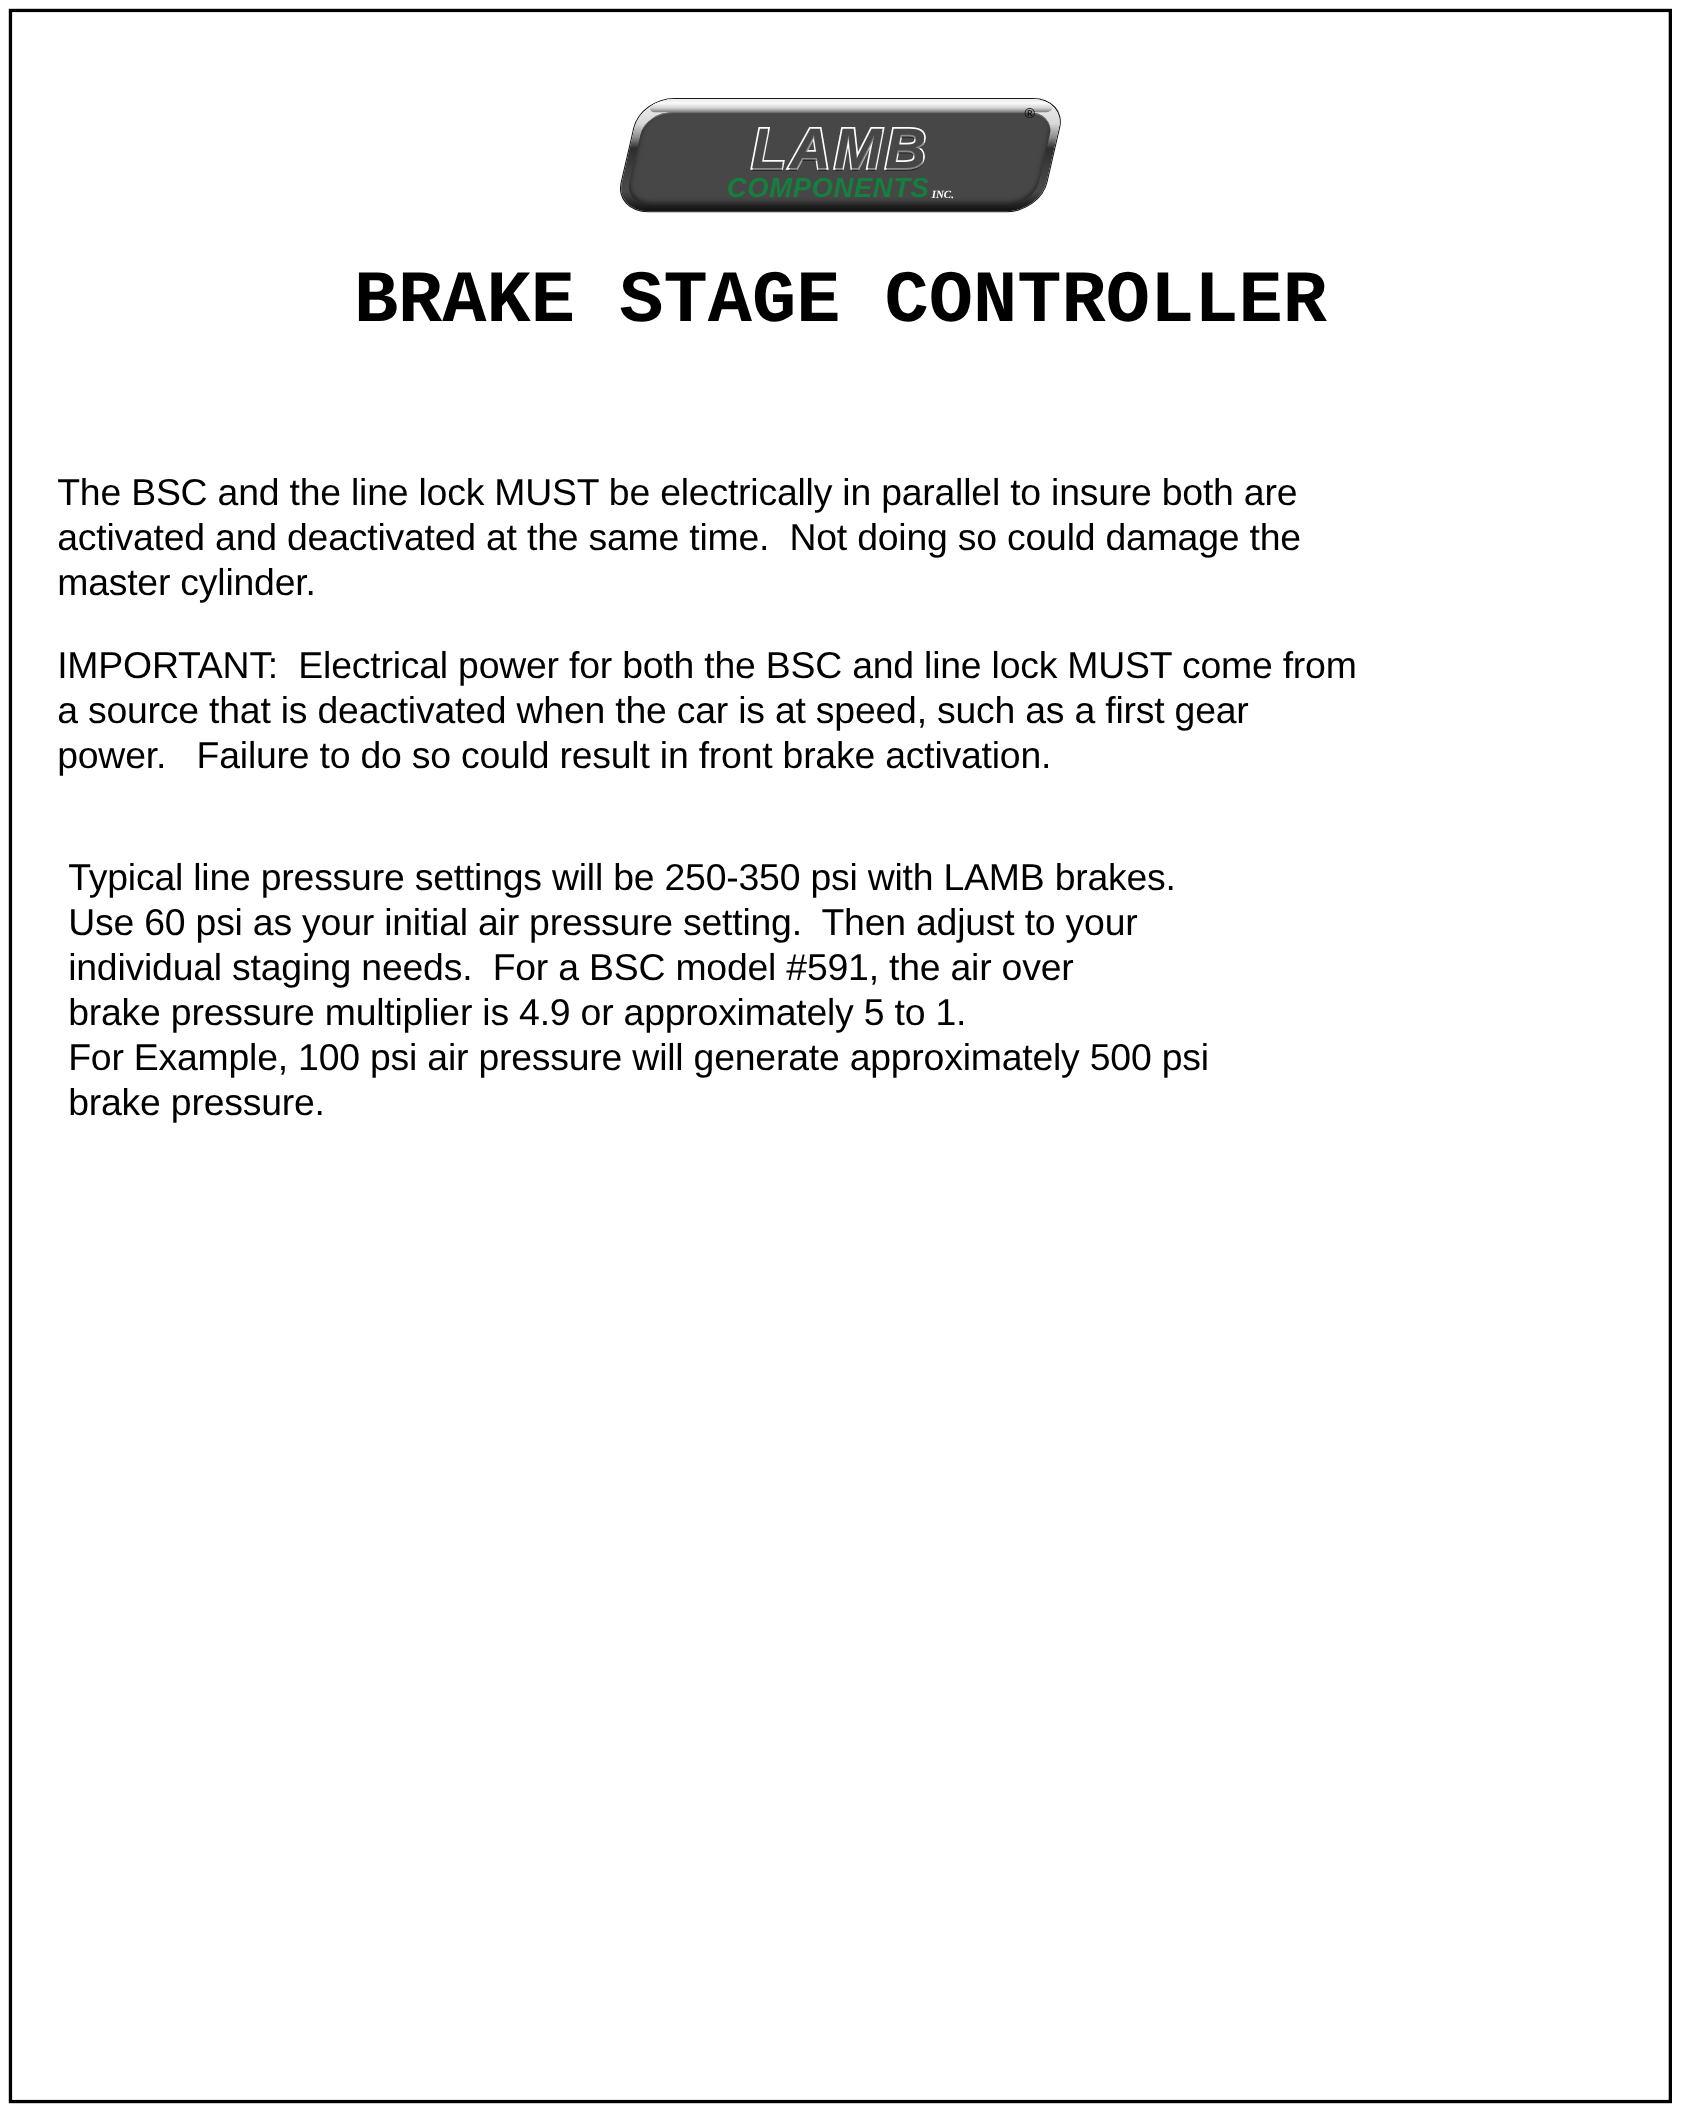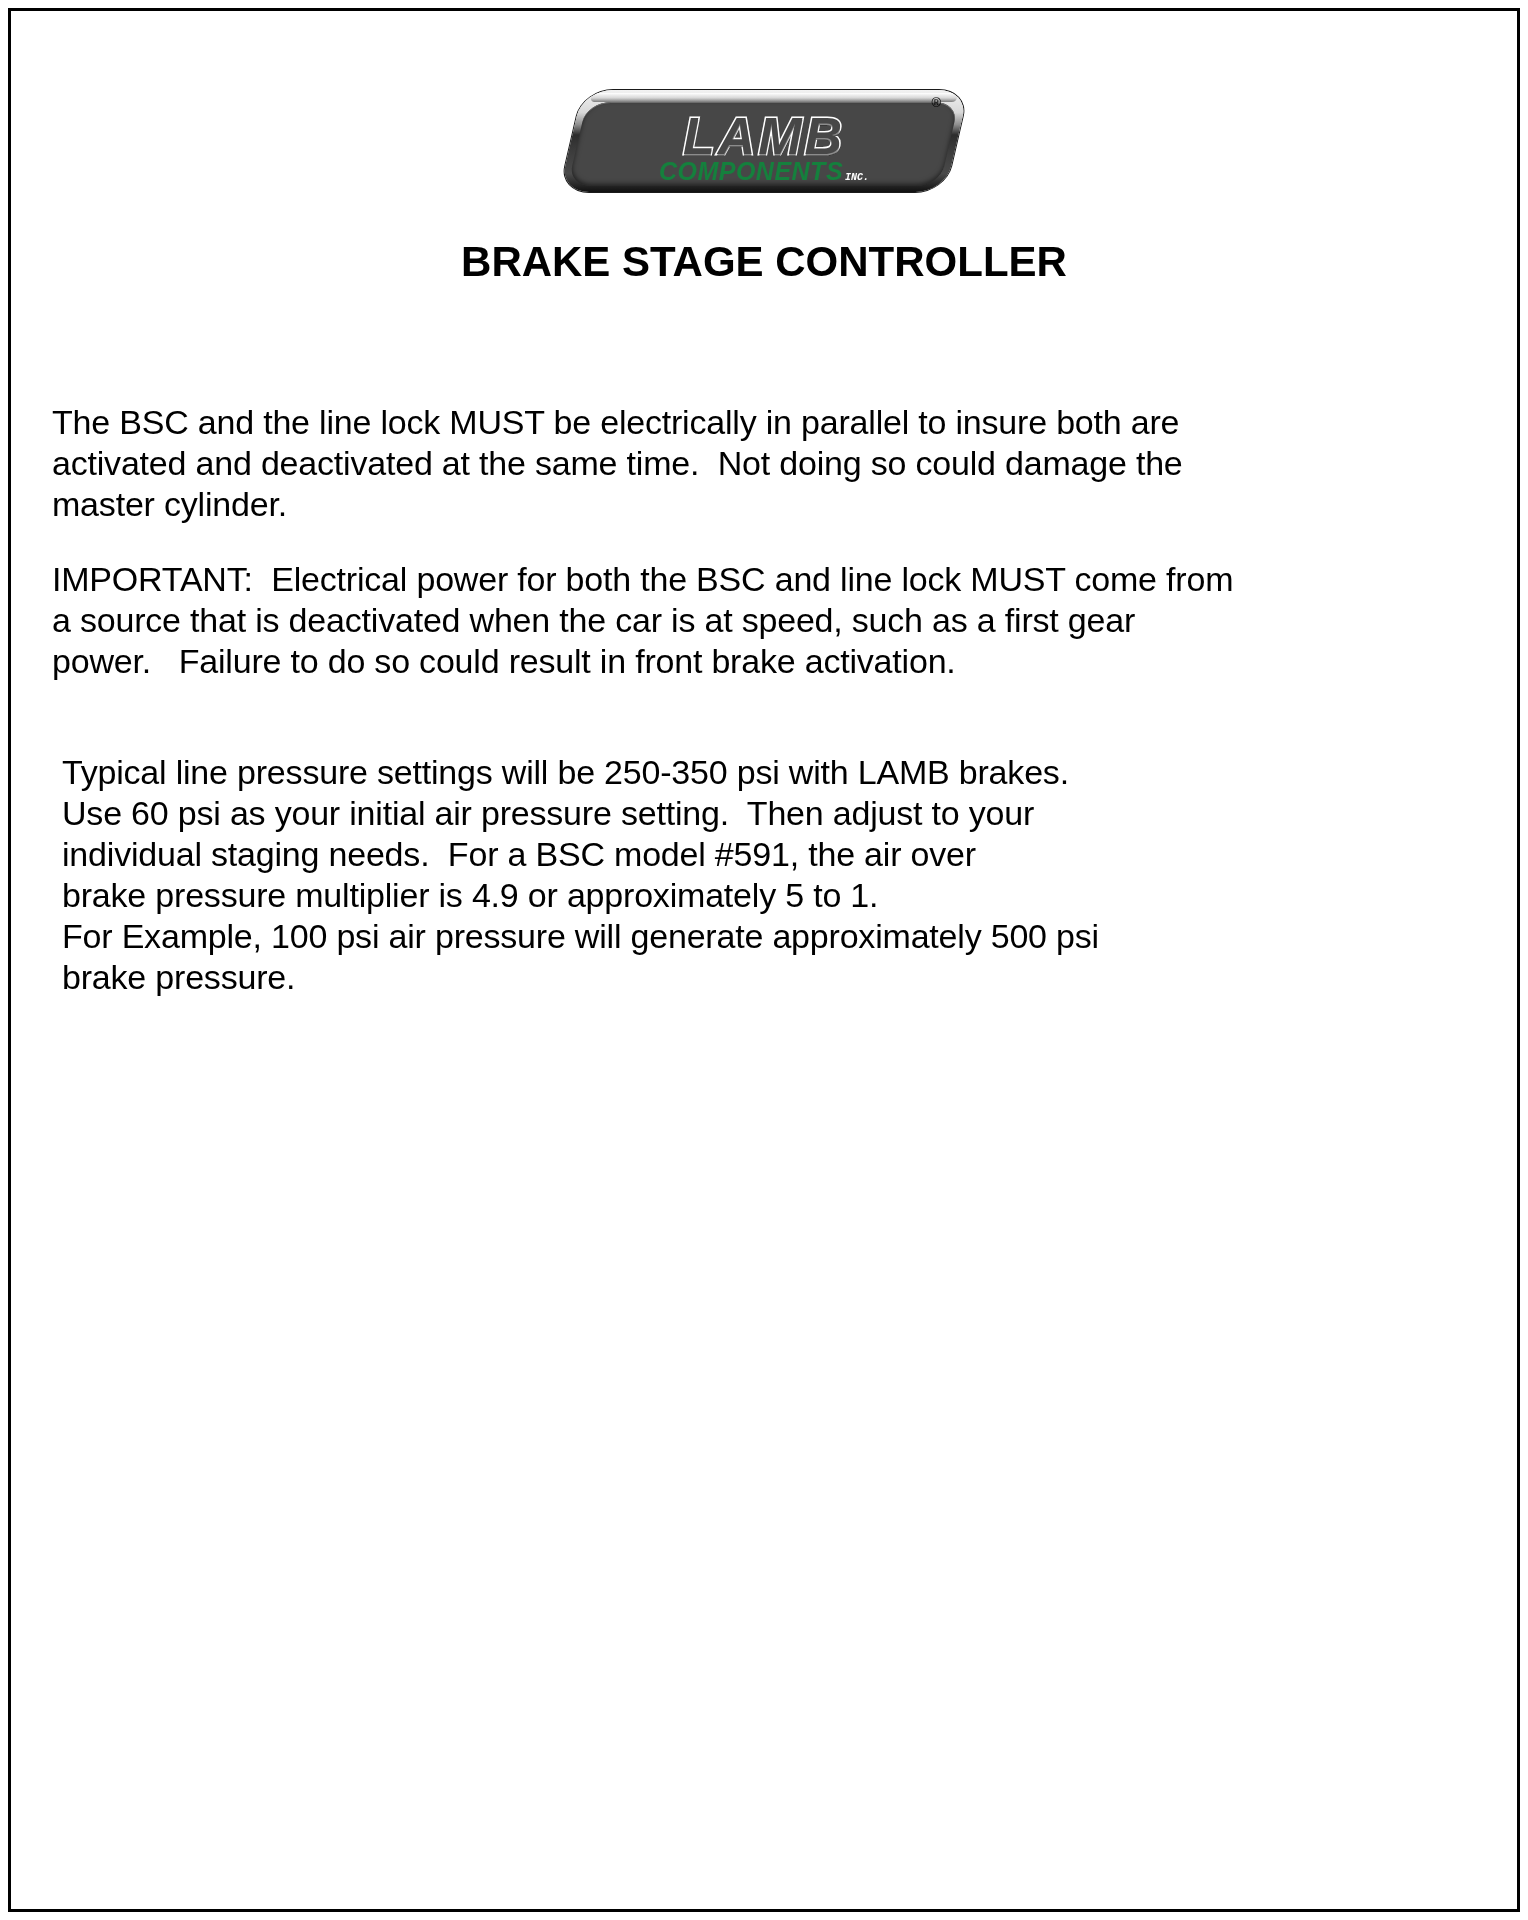--- a/index.html
+++ b/index.html
@@ -117,21 +117,21 @@
   .logo-components {
     font-family: "Liberation Sans", sans-serif;
     font-weight: bold;
     font-style: italic;
     font-size: 25px;
     letter-spacing: 0.5px;
     line-height: 1;
     color: #15803d;
   }
   .logo-inc {
-    font-family: Liberation Mono, monospace;
+    font-family: Liberation Serif, serif;
     font-weight: bold;
     font-style: italic;
     font-size: 10px;
     line-height: 1;
     color: #ffffff;
     margin-left: 2px;
     margin-bottom: 1px;
   }
   .logo-reg {
     position: absolute;
@@ -140,23 +140,23 @@
     font-size: 13px;
     font-family: "Liberation Sans", sans-serif;
     color: #000000;
     line-height: 1;
   }
 
   
   .title {
     margin-top: 38px;
     text-align: center;
-    font-family: Liberation Sans, sans-serif;
-    font-weight: bold;
-    font-size: 42px;
+    font-family: Liberation Mono, monospace;
+    font-weight: bold;
+    font-size: 67px;
     letter-spacing: 0px;
     line-height: 1.05;
   }
   .subtitle {
     margin-top: 10px;
     text-align: center;
     font-family: "Liberation Sans", sans-serif;
     font-weight: bold;
     font-size: 34px;
     letter-spacing: 0px;

